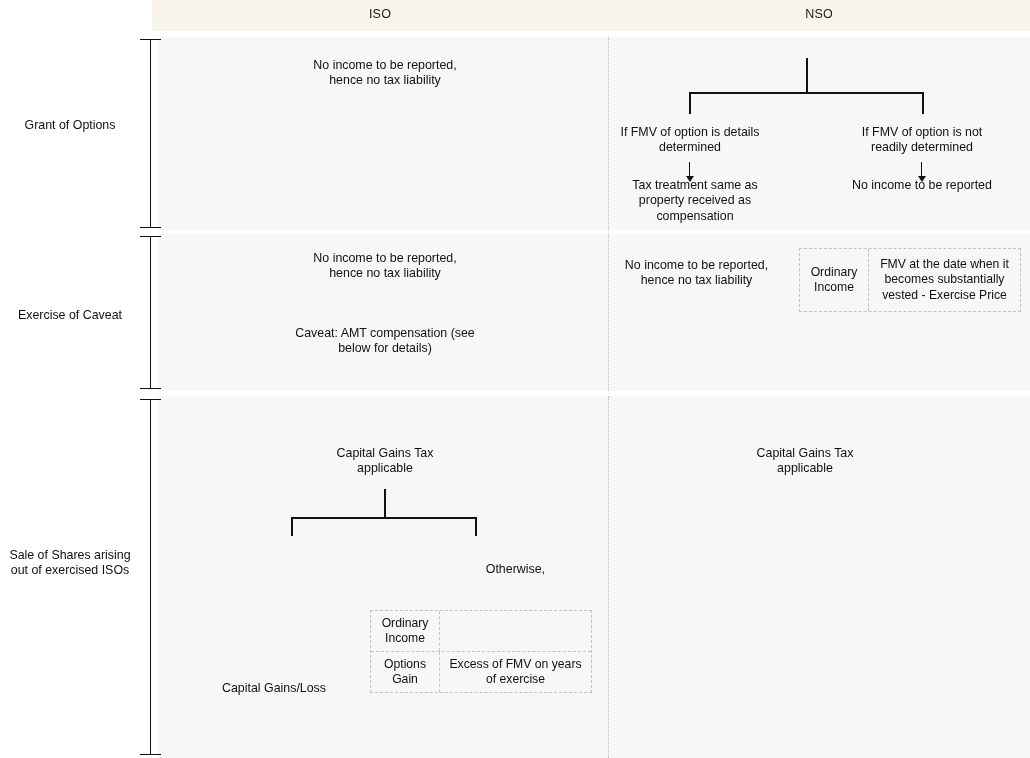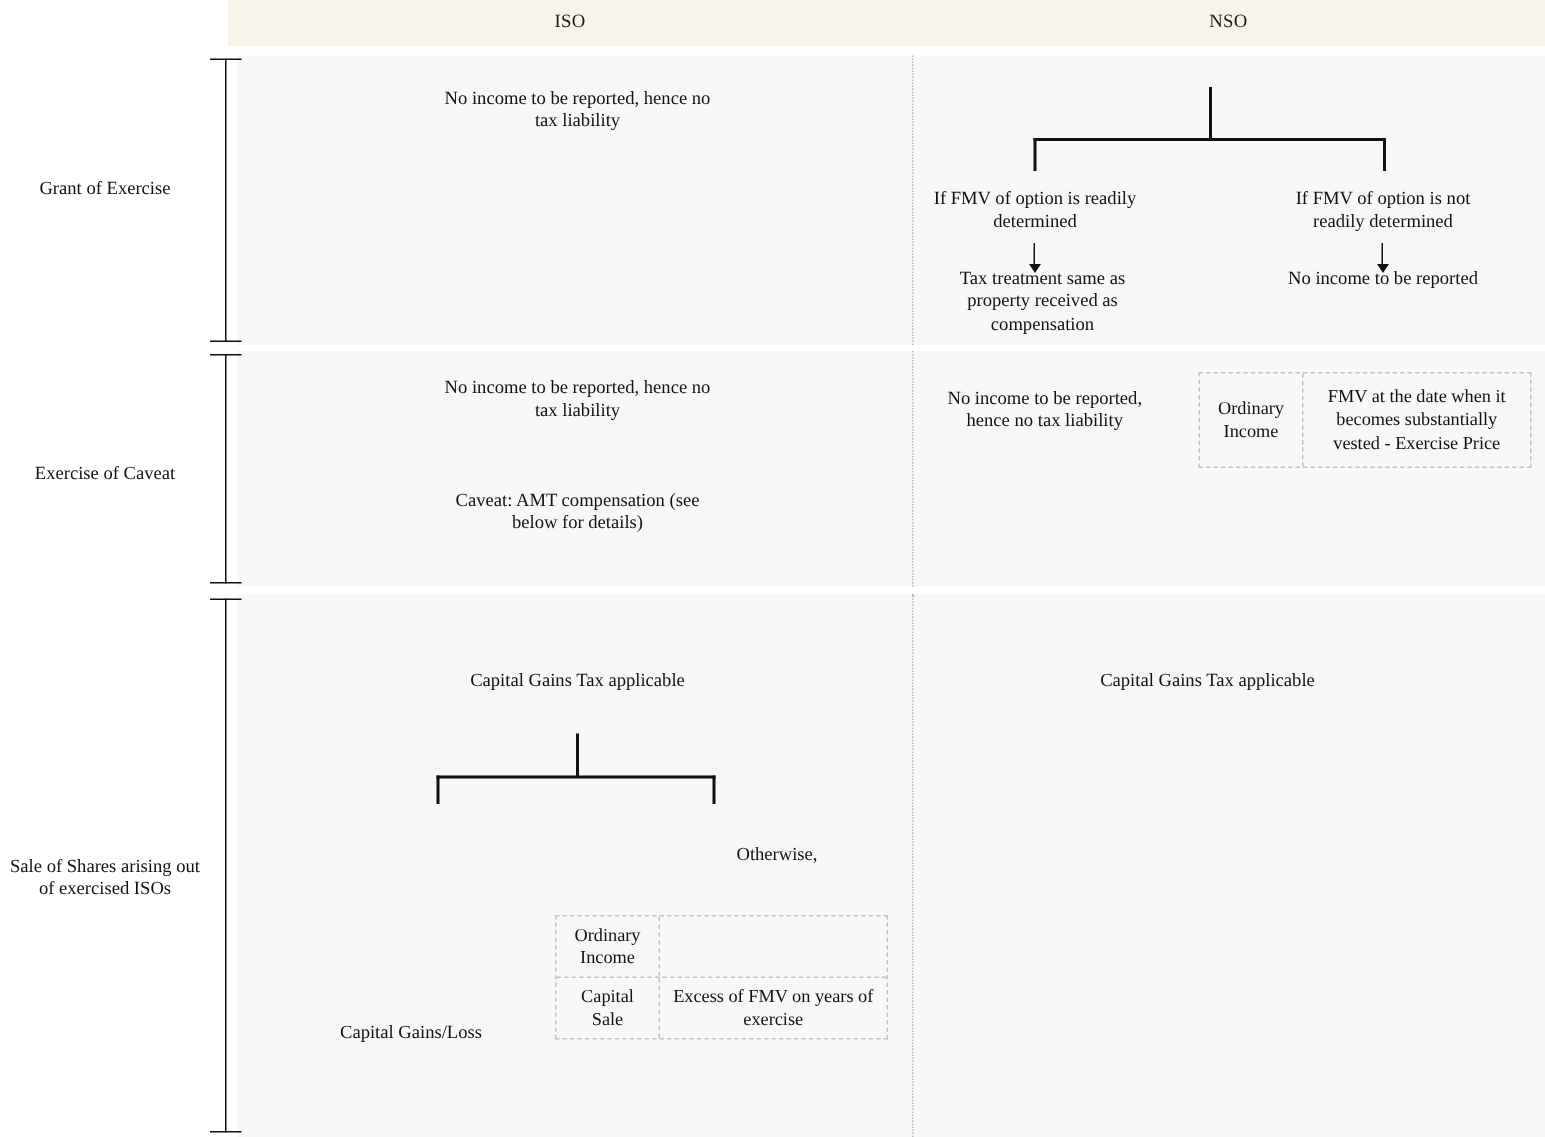--- a/index.html
+++ b/index.html
@@ -13,21 +13,20 @@
     position: relative;
     font-family: "Liberation Sans", sans-serif;
     color: #111111;
     overflow: hidden;
   }
   .canvas {
     position: absolute;
     left: 0; top: 0;
     width: 1030px;
     height: 758px;
-    font-family: Liberation Serif, serif;
   }
   
   .header-band {
     position: absolute;
     left: 152px;
     top: 0px;
     width: 878px;
     height: 31px;
     background: #f8f4e9;
   }
@@ -96,21 +95,21 @@
     position: absolute;
     left: 4px;
     width: 132px;
     font-size: 12.4px;
     line-height: 15px;
     color: #111;
     text-align: center;
   }
   #label-1 { top: 118px; }
   #label-2 { top: 308px; }
-  #label-3 { top: 570px; }
+  #label-3 { top: 548px; }
 
   
   .tbox {
     position: absolute;
     font-size: 12.4px;
     line-height: 15.4px;
     color: #111;
     text-align: center;
   }
 
@@ -204,32 +203,32 @@
     <div class="cap top"></div>
     <div class="stem"></div>
     <div class="cap bot"></div>
   </div>
   <div class="bracket" id="bracket-3">
     <div class="cap top"></div>
     <div class="stem"></div>
     <div class="cap bot"></div>
   </div>
 
-  <div class="row-label" id="label-1">Grant of Exercise</div>
+  <div class="row-label" id="label-1">Grant of Options</div>
   <div class="row-label" id="label-2">Exercise of Caveat</div>
   <div class="row-label" id="label-3">Sale of Shares arising out of exercised ISOs</div>
 
   <div class="tbox" style="left:295px; top:58px; width:180px;">No income to be reported, hence no tax liability</div>
 
   <div class="vline" style="left:806px; top:58px; height:34px;"></div>
   <div class="hline" style="left:689px; top:92px; width:234px;"></div>
   <div class="vline" style="left:689px; top:92px; height:22px;"></div>
   <div class="vline" style="left:922px; top:92px; height:22px;"></div>
 
-  <div class="tbox" style="left:620px; top:125px; width:140px;">If FMV of option is readily determined</div>
+  <div class="tbox" style="left:620px; top:125px; width:140px;">If FMV of option is details determined</div>
   <div class="arrow" style="left:684px; top:162px; height:20px;">
     <div class="shaft"></div>
       <div class="head"></div>
   </div>
   <div class="tbox" style="left:620px; top:178px; width:150px;">Tax treatment same as property received as compensation</div>
 
   <div class="tbox" style="left:848px; top:125px; width:148px;">If FMV of option is not readily determined</div>
   <div class="arrow" style="left:916px; top:162px; height:20px;">
     <div class="shaft"></div>
       <div class="head"></div>
@@ -257,20 +256,20 @@
 
   <div class="tbox" style="left:180px; top:681px; width:188px;">Capital Gains/Loss</div>
 
   <div class="tbox" style="left:405px; top:562px; width:140px;text-align:right;">Otherwise,</div>
 
   <div class="dtable" style="left:370px; top:610px; width:222px; height:83px;">
     <div class="drow">
       <div class="dcell key" style="width:69px;">Ordinary Income</div>
     </div>
     <div class="drow">
-      <div class="dcell key" style="width:69px;">Capital Sale</div>
+      <div class="dcell key" style="width:69px;">Options Gain</div>
       <div class="dcell" style="flex:1;">Excess of FMV on years of exercise</div>
     </div>
   </div>
 
   <div class="tbox" style="left:730px; top:446px; width:150px;">Capital Gains Tax applicable</div>
 
 </div>
 
 </body></html>

